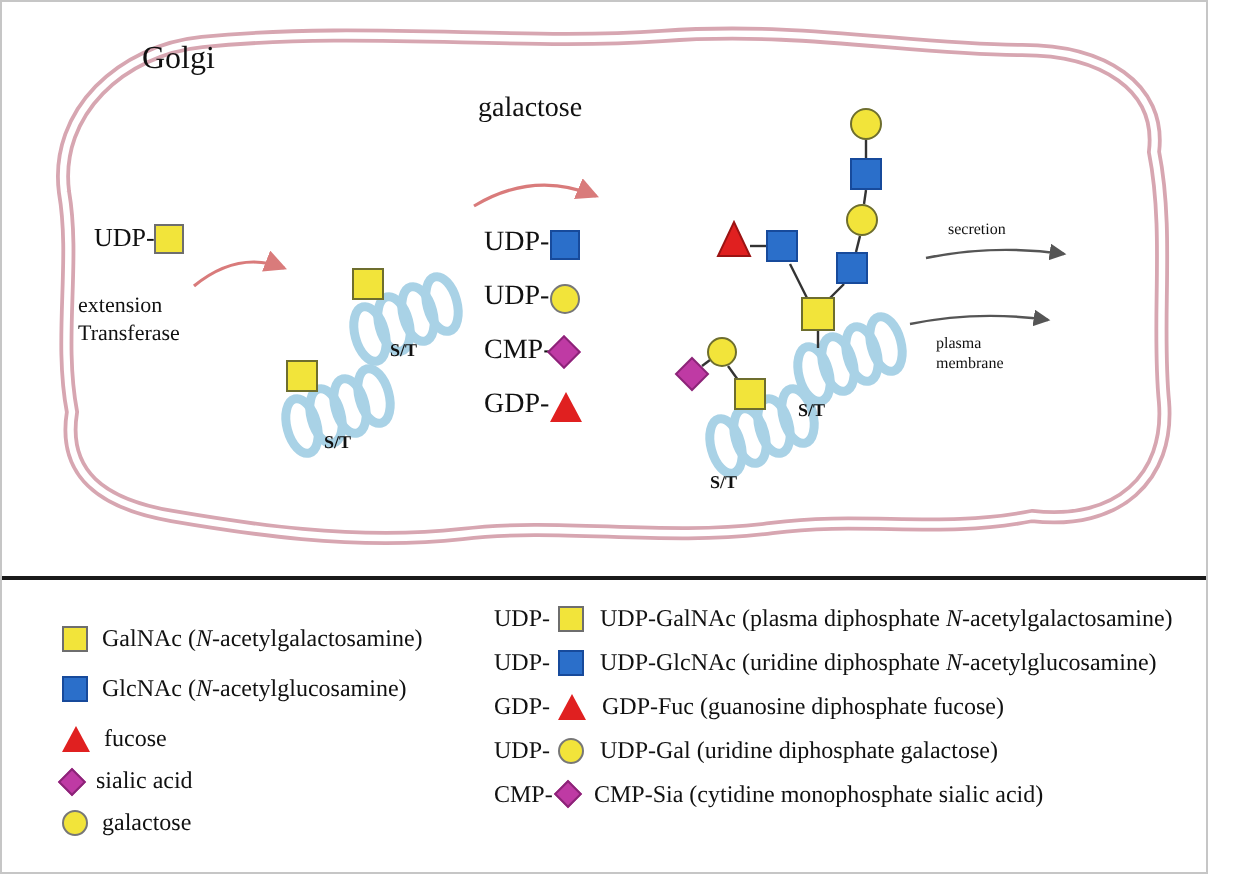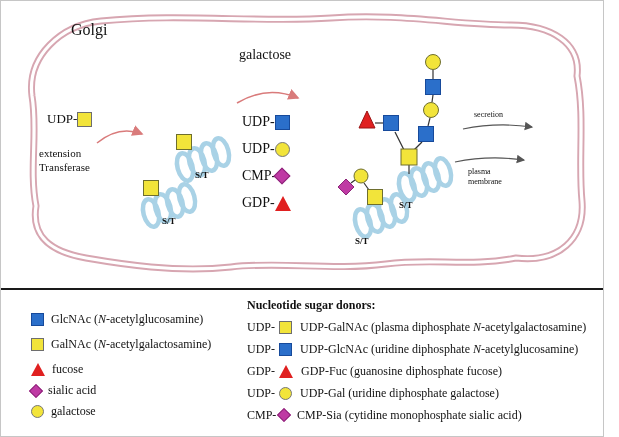--- a/index.html
+++ b/index.html
@@ -180,43 +180,42 @@
   <div class="lbl secretion">secretion</div>
   <div class="lbl plasma">
     <div>plasma</div>
     <div>membrane</div>
   </div>
 
   <div class="divider"></div>
 
   <div class="legend-left">
     <div class="lg-row gap">
+      <span class="shp sq yellow"></span>
+      <span><span>GalNAc (</span><i>N</i><span>-acetylgalactosamine)</span></span>
+    </div>
+    <div class="lg-row gap">
       <span class="shp sq blue"></span>
       <span><span>GlcNAc (</span><i>N</i><span>-acetylglucosamine)</span></span>
-    </div>
-    <div class="lg-row gap">
-      <span class="shp sq yellow"></span>
-      <span><span>GalNAc (</span><i>N</i><span>-acetylgalactosamine)</span></span>
     </div>
     <div class="lg-row">
       <span class="shp tri"></span>
       <span><span>fucose</span><i></i><span></span></span>
     </div>
     <div class="lg-row">
       <span class="shp diam"></span>
       <span><span>sialic acid</span><i></i><span></span></span>
     </div>
     <div class="lg-row">
       <span class="shp circ"></span>
       <span><span>galactose</span><i></i><span></span></span>
     </div>
   </div>
 
   <div class="donor-legend">
-    <div class="dl-title">Nucleotide sugar donors:</div>
 
     <div class="dl-row">
       <span class="dl-prefix">UDP-</span>
       <span class="shp sq yellow"></span>
       <span class="dl-desc"><span>UDP-GalNAc (plasma diphosphate </span><i>N</i><span>-acetylgalactosamine)</span></span>
     </div>
     <div class="dl-row">
       <span class="dl-prefix">UDP-</span>
       <span class="shp sq blue"></span>
       <span class="dl-desc"><span>UDP-GlcNAc (uridine diphosphate </span><i>N</i><span>-acetylglucosamine)</span></span>

